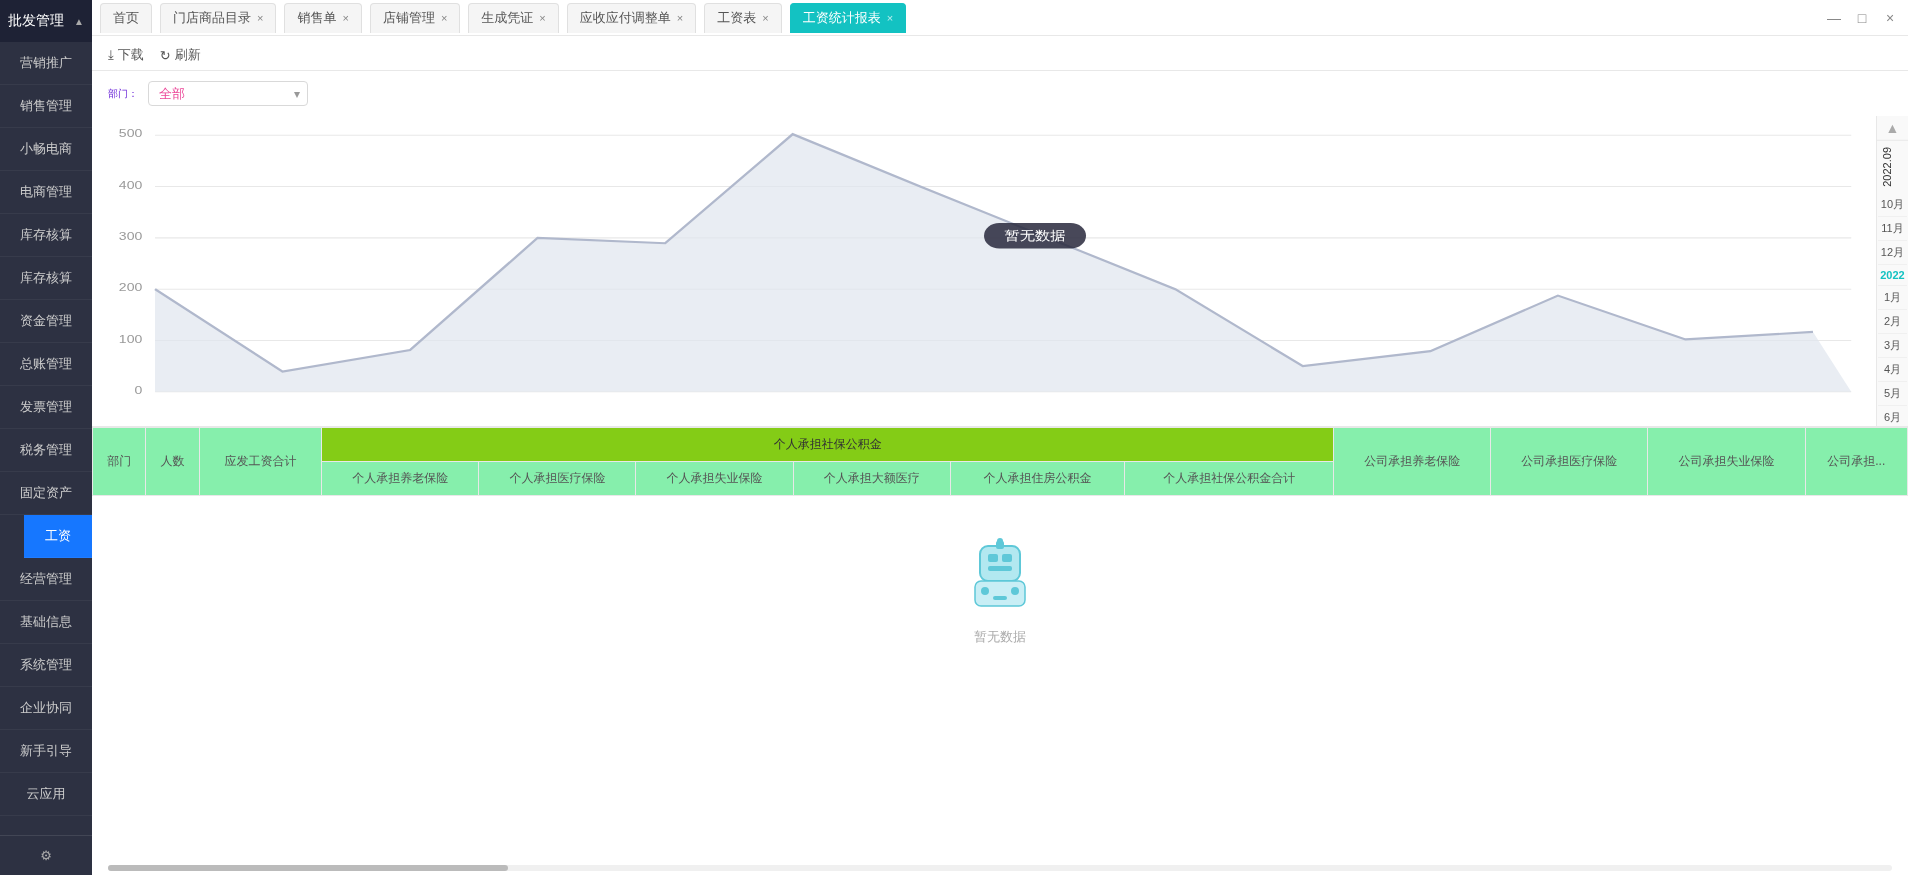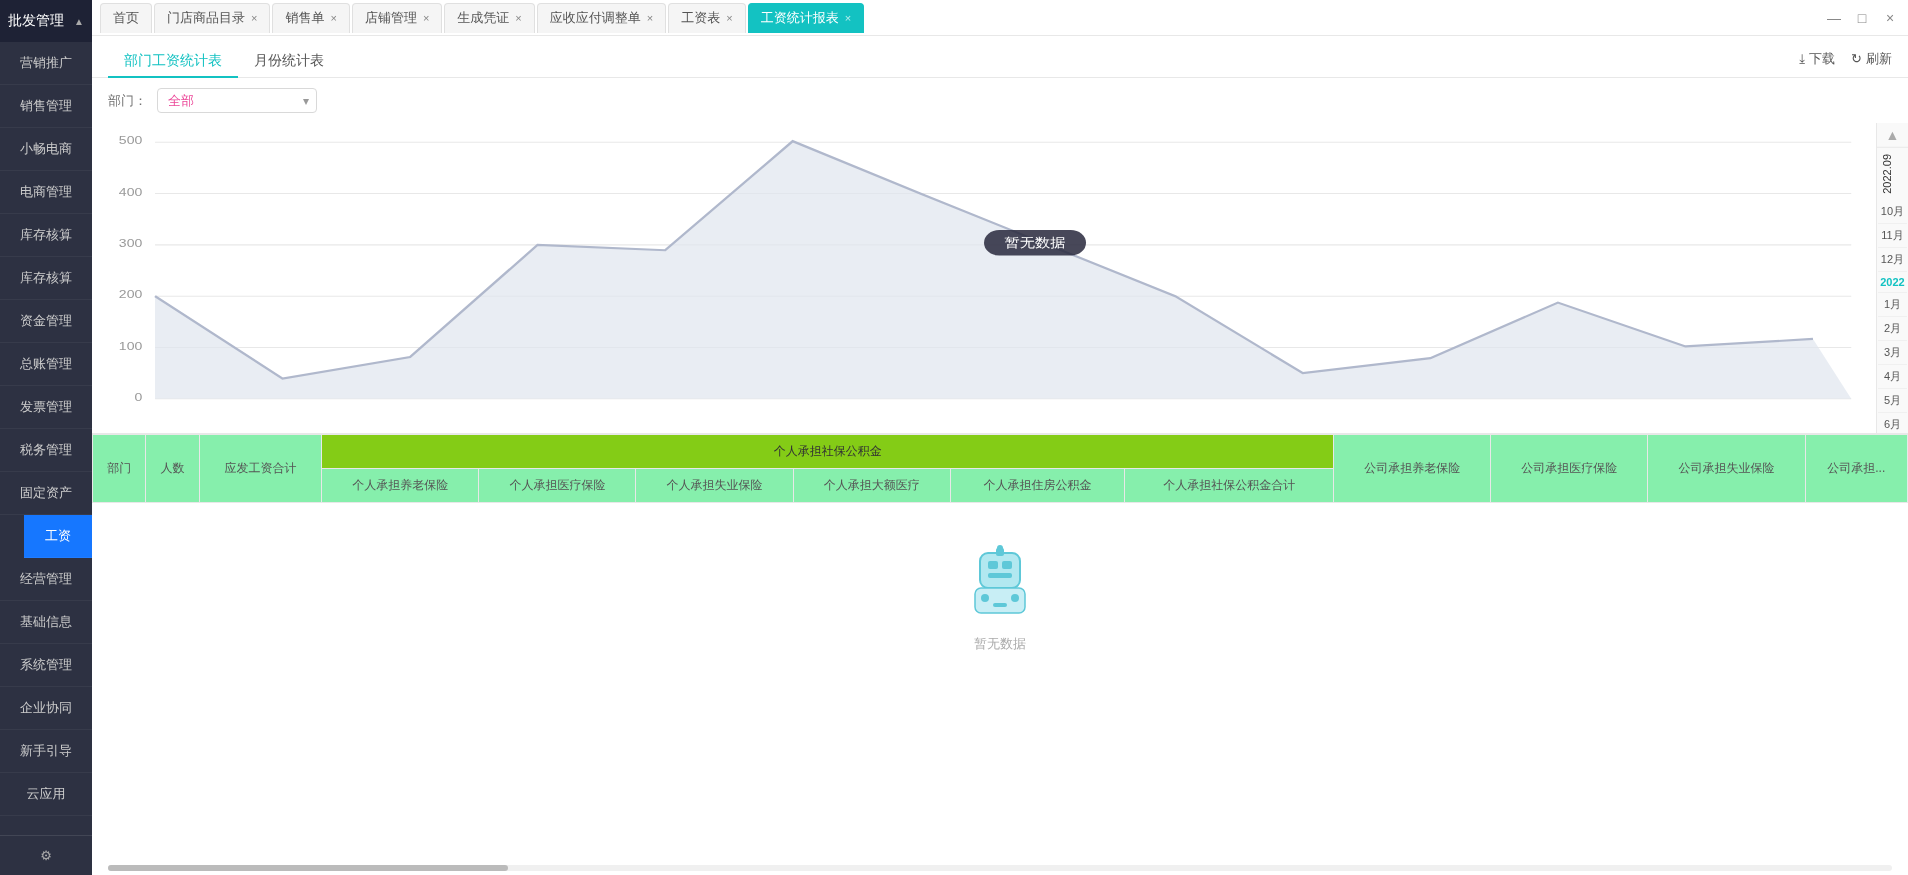--- a/index.html
+++ b/index.html
@@ -142,21 +142,21 @@
     }
 
     
     .filter-bar {
       display: flex;
       align-items: center;
       padding: 10px 16px;
       gap: 10px;
       flex-shrink: 0;
     }
-    .filter-label { font-size: 13px; color: #737373; }
+    .filter-label { font-size: 10px; color: #6d28d9; }
     .filter-select {
       border: 1px solid #d9d9d9;
       border-radius: 4px;
       padding: 4px 28px 4px 10px;
       font-size: 13px;
       color: #ec4899;
       background: #fff;
       min-width: 160px;
       appearance: none;
       cursor: pointer;
@@ -326,21 +326,21 @@
     </div>
 
   <div class="sidebar-bottom">
     <span>⚙</span>
   </div>
 </div>
 
 <div class="main">
 
   <div class="tab-bar">
-    <div id="tabs-container" style="display:flex;gap:2px;align-items:center;">
+    <div id="tabs-container" style="display:flex;gap:8px;align-items:center;">
         <div class="tab-item">
           <span>首页</span>
         </div>
         <div class="tab-item">
           <span>门店商品目录</span>
           <span class="close-icon">×</span>
         </div>
         <div class="tab-item">
           <span>销售单</span>
           <span class="close-icon">×</span>
@@ -369,24 +369,20 @@
     <div class="tab-bar-end">
       <div class="ctrl-btn">—</div>
       <div class="ctrl-btn">□</div>
       <div class="ctrl-btn">×</div>
     </div>
   </div>
 
   <div class="content">
 
     <div class="sub-tab-bar">
-      <div class="sub-tabs" id="subtabs-container">
-          <div class="sub-tab active">部门工资统计表</div>
-          <div class="sub-tab">月份统计表</div>
-        </div>
       <div class="sub-tab-actions">
         <div class="action-btn">
           <span>⤓</span>
           <span>下载</span>
         </div>
         <div class="action-btn">
           <span>↻</span>
           <span>刷新</span>
         </div>
       </div>

